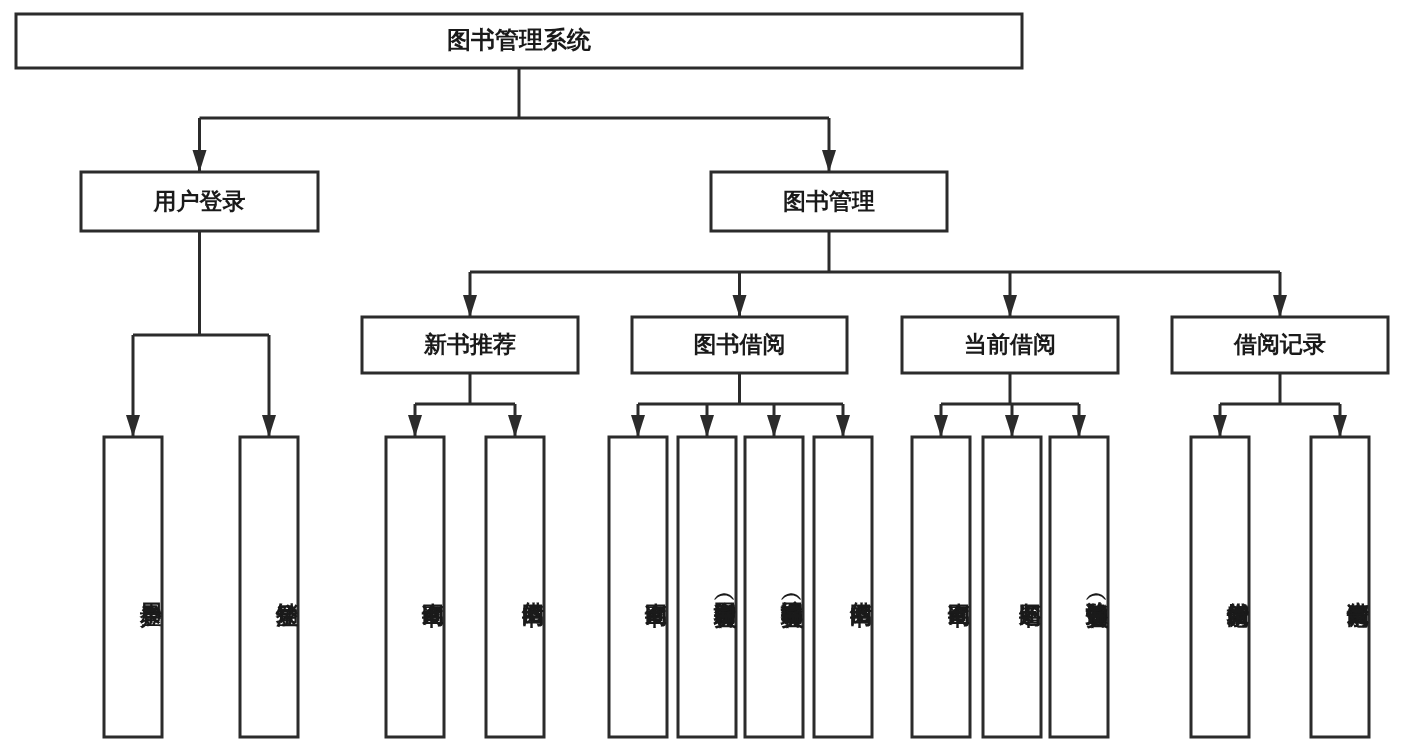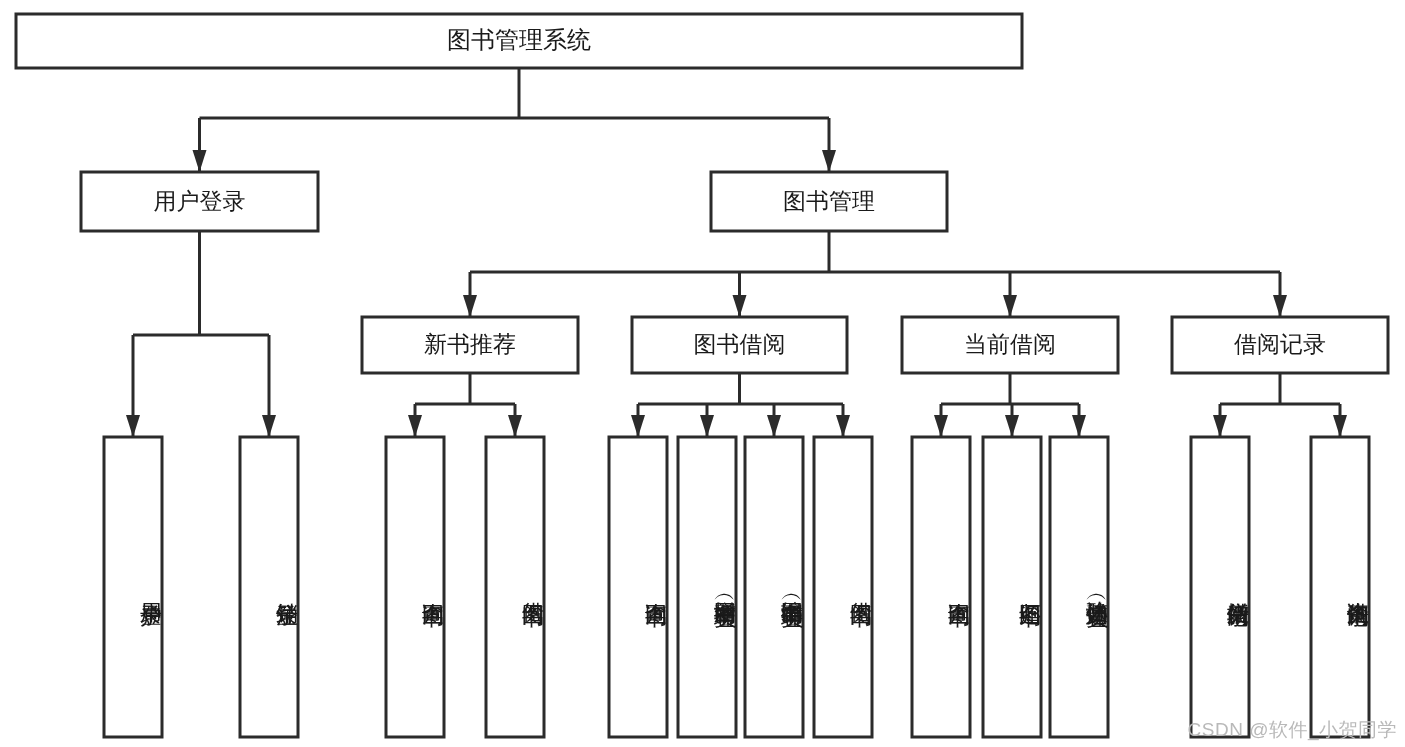--- a/index.html
+++ b/index.html
@@ -1,21 +1,21 @@
 <!DOCTYPE html>
 <html><head>
 <meta charset="utf-8">
 <style>
   html,body{margin:0;padding:0;background:#ffffff;}
   body{
     width:1405px;height:747px;
     font-family:"Liberation Sans","DejaVu Sans",sans-serif;
     overflow:hidden;
   }
-  #diagram-root{position:relative;width:1405px;height:747px;background:#fff;}
+  #diagram-root{position:relative;width:1405px;height:747px;background:#fff;font-weight:bold;}
   svg.diagram{position:absolute;left:0;top:0;width:1405px;height:747px;display:block;}
 
   .node-box{
     fill:#ffffff;
     stroke:#2b2b2b;
     stroke-width:3;
   }
   .connector{
     stroke:#2b2b2b;
     stroke-width:3;
@@ -163,14 +163,13 @@
       <div class="vlabel" style="left: 678px; top: 447px; width: 58px; height: 280px;">新增图书（管理员）</div>
       <div class="vlabel" style="left: 745px; top: 447px; width: 58px; height: 280px;">编辑图书（管理员）</div>
       <div class="vlabel" style="left: 814px; top: 447px; width: 58px; height: 280px;">借阅图书</div>
       <div class="vlabel" style="left: 912px; top: 447px; width: 58px; height: 280px;">查询图书</div>
       <div class="vlabel" style="left: 983px; top: 447px; width: 58px; height: 280px;">归还图书</div>
       <div class="vlabel" style="left: 1050px; top: 447px; width: 58px; height: 280px;">确认归还（管理员）</div>
       <div class="vlabel" style="left: 1191px; top: 447px; width: 58px; height: 280px;">新增借阅记录</div>
       <div class="vlabel" style="left: 1311px; top: 447px; width: 58px; height: 280px;">查询借阅记录</div>
     </div>
 
-  <div class="watermark">CSDN @软件_小贺同学</div>
 </div>
 
 </body></html>

